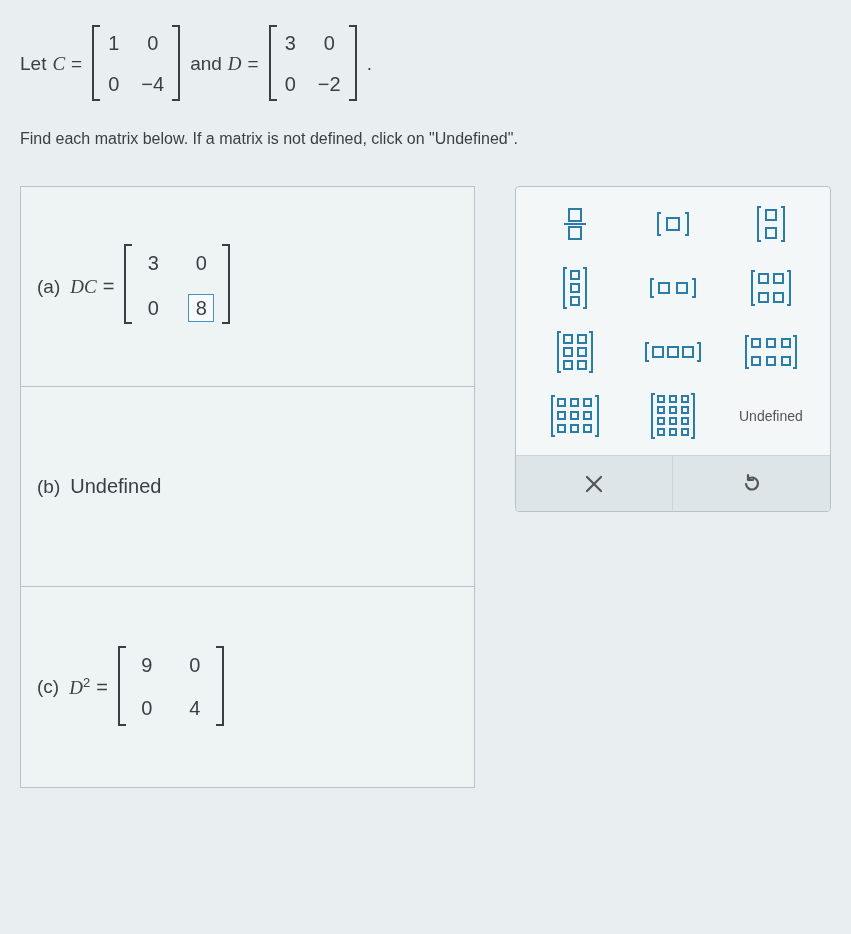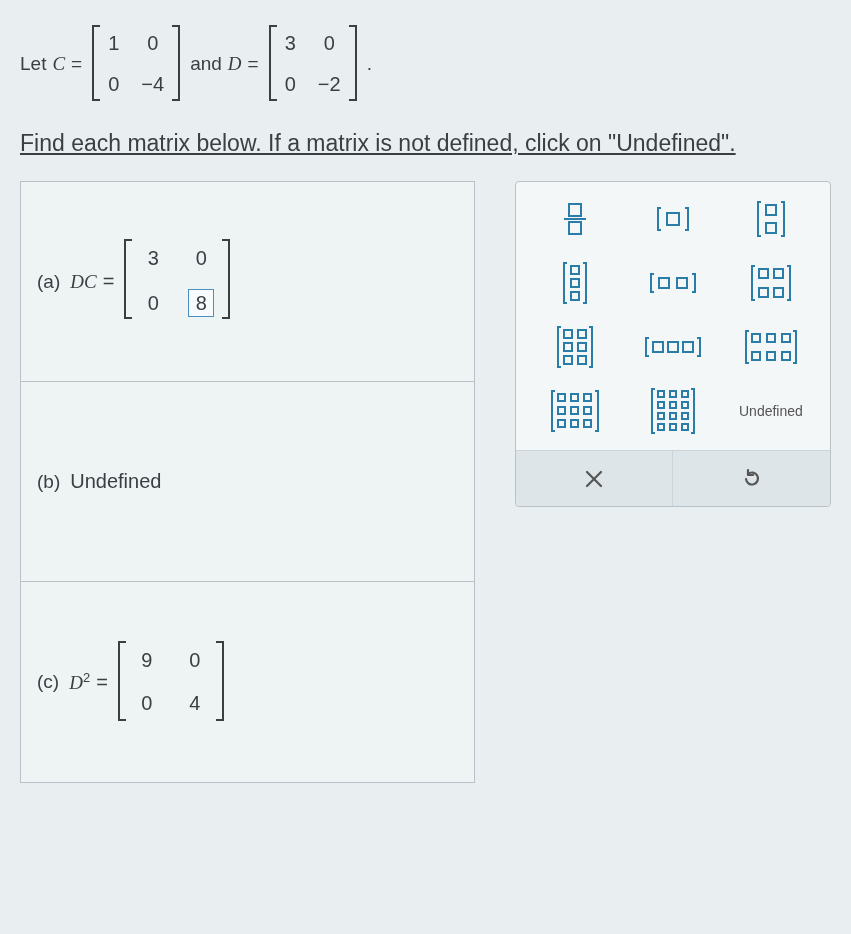--- a/index.html
+++ b/index.html
@@ -30,21 +30,21 @@
   .matrix-grid {
     display: grid;
     grid-template-columns: auto auto;
     column-gap: 22px;
     row-gap: 18px;
     padding: 8px 6px;
     align-items: center;
     justify-items: center;
     font-size: 20px;
   }
-  .instruction { margin-bottom: 24px; font-size: 23px; text-decoration: underline; }
+  .instruction { margin-bottom: 38px; font-size: 16px; }
   .columns { display: flex; align-items: flex-start; gap: 40px; }
   .answers {
     border: 1px solid #b9c3c7;
     background: #eef3f4;
     width: 460px;
   }
   .answer-cell {
     border-bottom: 1px solid #b9c3c7;
     min-height: 200px;
     padding: 18px 16px;

